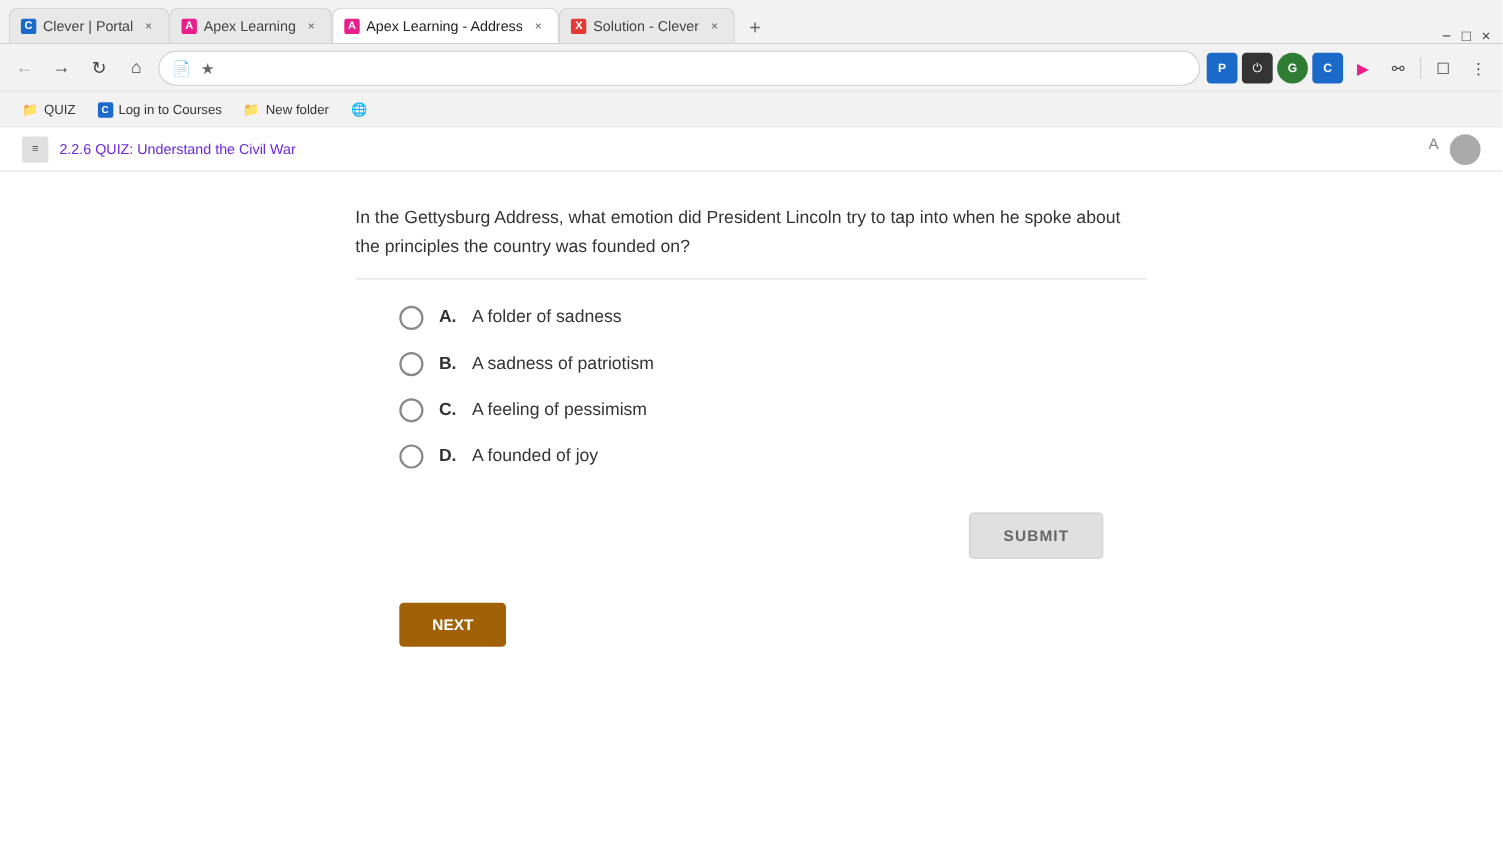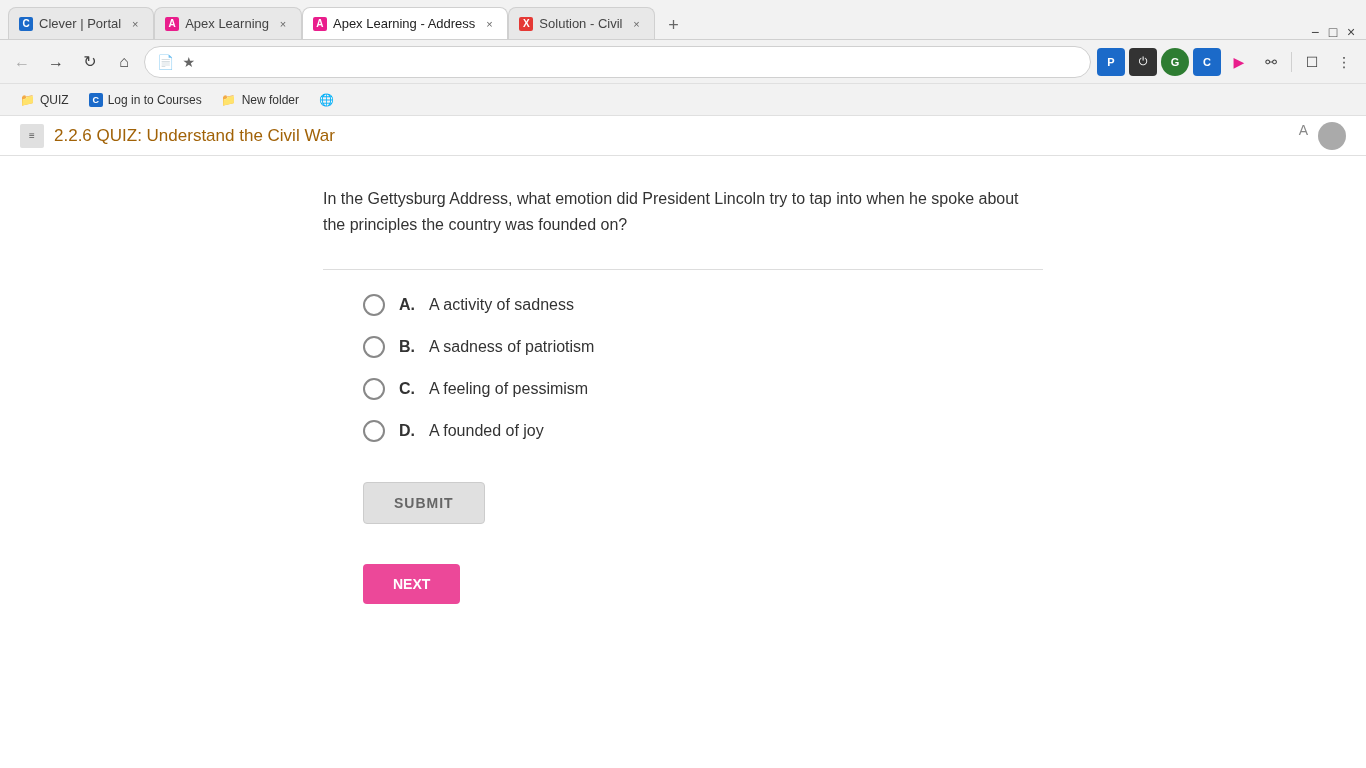--- a/index.html
+++ b/index.html
@@ -127,21 +127,21 @@
     .question-number {
       font-size: 20px;
       font-weight: bold;
       color: #222;
       margin-bottom: 20px;
     }
     .question-text {
       font-size: 16px;
       color: #333;
       line-height: 1.6;
-      margin-bottom: 32px;
+      margin-bottom: 16px;
     }
     .divider {
       border: none;
       border-top: 1px solid #ddd;
       margin-bottom: 24px;
     }
     .answer-options { display: flex; flex-direction: column; gap: 20px; padding: 0 40px; }
     .answer-option {
       display: flex;
       align-items: center;
@@ -158,20 +158,21 @@
       background: #fff;
       flex-shrink: 0;
       cursor: pointer;
     }
     .answer-label { font-weight: bold; }
     .answer-text { }
 
     
     .submit-row {
       display: flex;
+      justify-content: flex-end;
       padding: 30px 40px;
       margin-top: 10px;
     }
     .submit-btn {
       padding: 12px 30px;
       background: #e0e0e0;
       border: 1px solid #ccc;
       border-radius: 4px;
       font-size: 14px;
       font-weight: bold;
@@ -180,21 +181,21 @@
       cursor: pointer;
       text-transform: uppercase;
     }
 
     
     .bottom-nav {
       padding: 10px 40px;
     }
     .next-btn {
       padding: 12px 30px;
-      background: #ec4899;
+      background: #a16207;
       border: none;
       border-radius: 4px;
       font-size: 14px;
       color: #fff;
       cursor: pointer;
       font-weight: bold;
     }
 
     
     .favicon-clever { background: #1b6ac9; color: #fff; border-radius: 2px; }
@@ -222,21 +223,21 @@
     </div>
 
     <div class="tab active">
       <div class="tab-favicon favicon-apex2">A</div>
       <span class="tab-title">Apex Learning - Address</span>
       <span class="tab-close">×</span>
     </div>
 
     <div class="tab">
       <div class="tab-favicon favicon-gauth">X</div>
-      <span class="tab-title">Solution - Civil</span>
+      <span class="tab-title">Solution - Clever</span>
       <span class="tab-close">×</span>
     </div>
 
     <div class="tab-new">+</div>
 
     <div style="margin-left:auto; display:flex; gap:4px; align-items:center; padding-right:8px;">
       <button class="win-btn">−</button>
       <button class="win-btn">□</button>
       <button class="win-btn">×</button>
     </div>
@@ -280,40 +281,40 @@
     </div>
     <div class="bookmark-item">
       <span>🌐</span>
     </div>
   </div>
 
   <div class="page-content">
 
     <div class="quiz-header-bar">
       <div class="quiz-header-icon">≡</div>
-      <span style="font-size:17px; color:#a16207;">2.2.6  QUIZ: Understand the Civil War</span>
+      <span style="font-size:13px; color:#6d28d9;">2.2.6  QUIZ: Understand the Civil War</span>
       <div style="margin-left: auto; display:flex; gap:10px;">
         <span style="font-size:14px; color:#888;">A</span>
         <span style="width:28px;height:28px;border-radius:50%;background:#aaa;display:inline-block;"></span>
       </div>
     </div>
 
     <div class="quiz-container">
 
 
       <div class="question-text">In the Gettysburg Address, what emotion did President Lincoln try to tap into when he spoke about the principles the country was founded on?</div>
 
       <hr class="divider">
 
       <div class="answer-options">
 
         <label class="answer-option">
           <div class="radio-circle"></div>
           <span class="answer-label">A.</span>
-          <span class="answer-text">A activity of sadness</span>
+          <span class="answer-text">A folder of sadness</span>
         </label>
 
         <label class="answer-option">
           <div class="radio-circle"></div>
           <span class="answer-label">B.</span>
           <span class="answer-text">A sadness of patriotism</span>
         </label>
 
         <label class="answer-option">
           <div class="radio-circle"></div>

